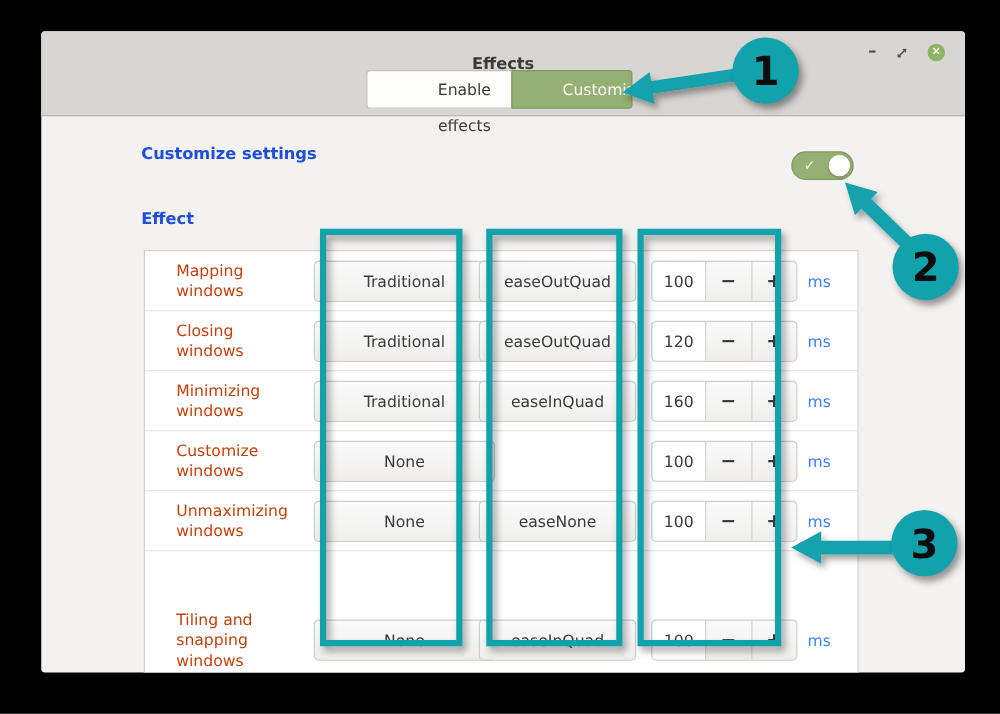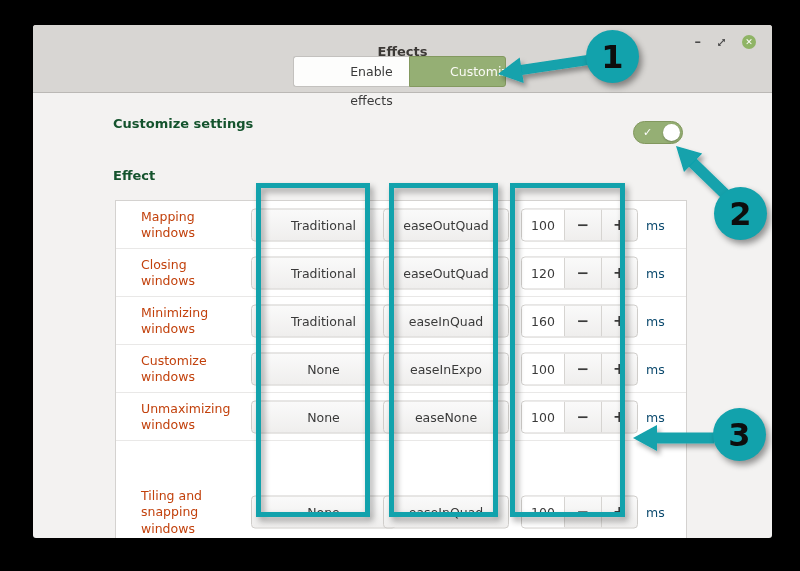--- a/index.html
+++ b/index.html
@@ -21,21 +21,21 @@
 
   
   .tabs { position:absolute; left:260px; top:31px; display:flex; }
   .tab { height:31px; line-height:29px; font-size:12.5px; text-align:center;padding-left:40px; }
   .tab-enable { width:116px; background:#fdfdfc; border:1px solid #c3c1be; border-right:none;
                 border-radius:3px 0 0 3px; color:#3a3a3a; }
   .tab-customize { width:97px; background:#95af74; border:1px solid #83995f;
                    border-radius:0 3px 3px 0; color:#fbfbf6;text-align:right; }
 
   
-  .lbl-bold { position:absolute; font-size:13px; font-weight:bold; color:#14532d; }
+  .lbl-bold { position:absolute; font-size:13px; font-weight:bold; color:#1d4ed8; }
   .lbl-customize { left:80px; top:91px; }
   .lbl-effect { left:80px; top:143px; }
 
   
   .toggle { position:absolute; left:600px; top:96px; width:50px; height:23px; border-radius:12px;
             background:#95af74; border:1px solid #82985e; }
   .toggle .check { position:absolute; left:9px; top:4px; color:#fff; font-size:11px; font-weight:bold; }
   .toggle .knob { position:absolute; right:2px; top:2px; width:17px; height:17px; border-radius:50%;
                   background:#fff; box-shadow:0 1px 2px rgba(0,0,0,.25); }
 
@@ -53,21 +53,21 @@
   .combo.style { left:135px; width:145px; }
   .combo.easing { left:267px; width:126px;text-align:center; }
   .spinner { position:absolute; left:405px; top:50%; transform:translateY(-50%);
              width:117px; height:33px; display:flex; border:1px solid #cfcdca; border-radius:4px;
              background:linear-gradient(#fafafa,#efeeed); overflow:hidden; }
   .spin-entry { width:43px; background:#fff; border-right:1px solid #d6d4d1;
                 font-size:12.5px; color:#3a3a3a; text-align:center; line-height:31px; }
   .spin-btn { flex:1; text-align:center; line-height:30px; font-size:15px; font-weight:bold; color:#3a3a3a; }
   .spin-btn.minus { border-right:1px solid #d6d4d1; }
   .ms-label { position:absolute; left:530px; top:50%; transform:translateY(-50%);
-              font-size:12.5px; color:#0c4a6e; }
+              font-size:12.5px; color:#3b82f6; }
 
   
   .ann-rect { position:absolute; border:5px solid #12a2ac;
               filter:drop-shadow(3px 4px 3px rgba(0,0,0,.35)); }
   .ann-rect.r1 { left:256px; top:183px; width:114px; height:334px; }
   .ann-rect.r2 { left:389px; top:183px; width:109px; height:334px; }
   .ann-rect.r3 { left:510px; top:183px; width:115px; height:334px; }
 
   .callout { position:absolute; width:53px; height:53px; border-radius:50%; background:#12a2ac;
              color:#0d0d0d; font-size:32px; font-weight:bold; display:flex; align-items:center;
@@ -152,21 +152,20 @@
           <div class="spin-entry">160</div>
           <div class="spin-btn minus">−</div>
           <div class="spin-btn">+</div>
         </div>
         <div class="ms-label">ms</div>
       </div>
 
       <div class="effect-row">
         <div class="row-label">Customize windows</div>
         <div class="combo style">None</div>
-        <div class="combo easing">easeInExpo</div>
         <div class="spinner">
           <div class="spin-entry">100</div>
           <div class="spin-btn minus">−</div>
           <div class="spin-btn">+</div>
         </div>
         <div class="ms-label">ms</div>
       </div>
 
       <div class="effect-row">
         <div class="row-label">Unmaximizing windows</div>

